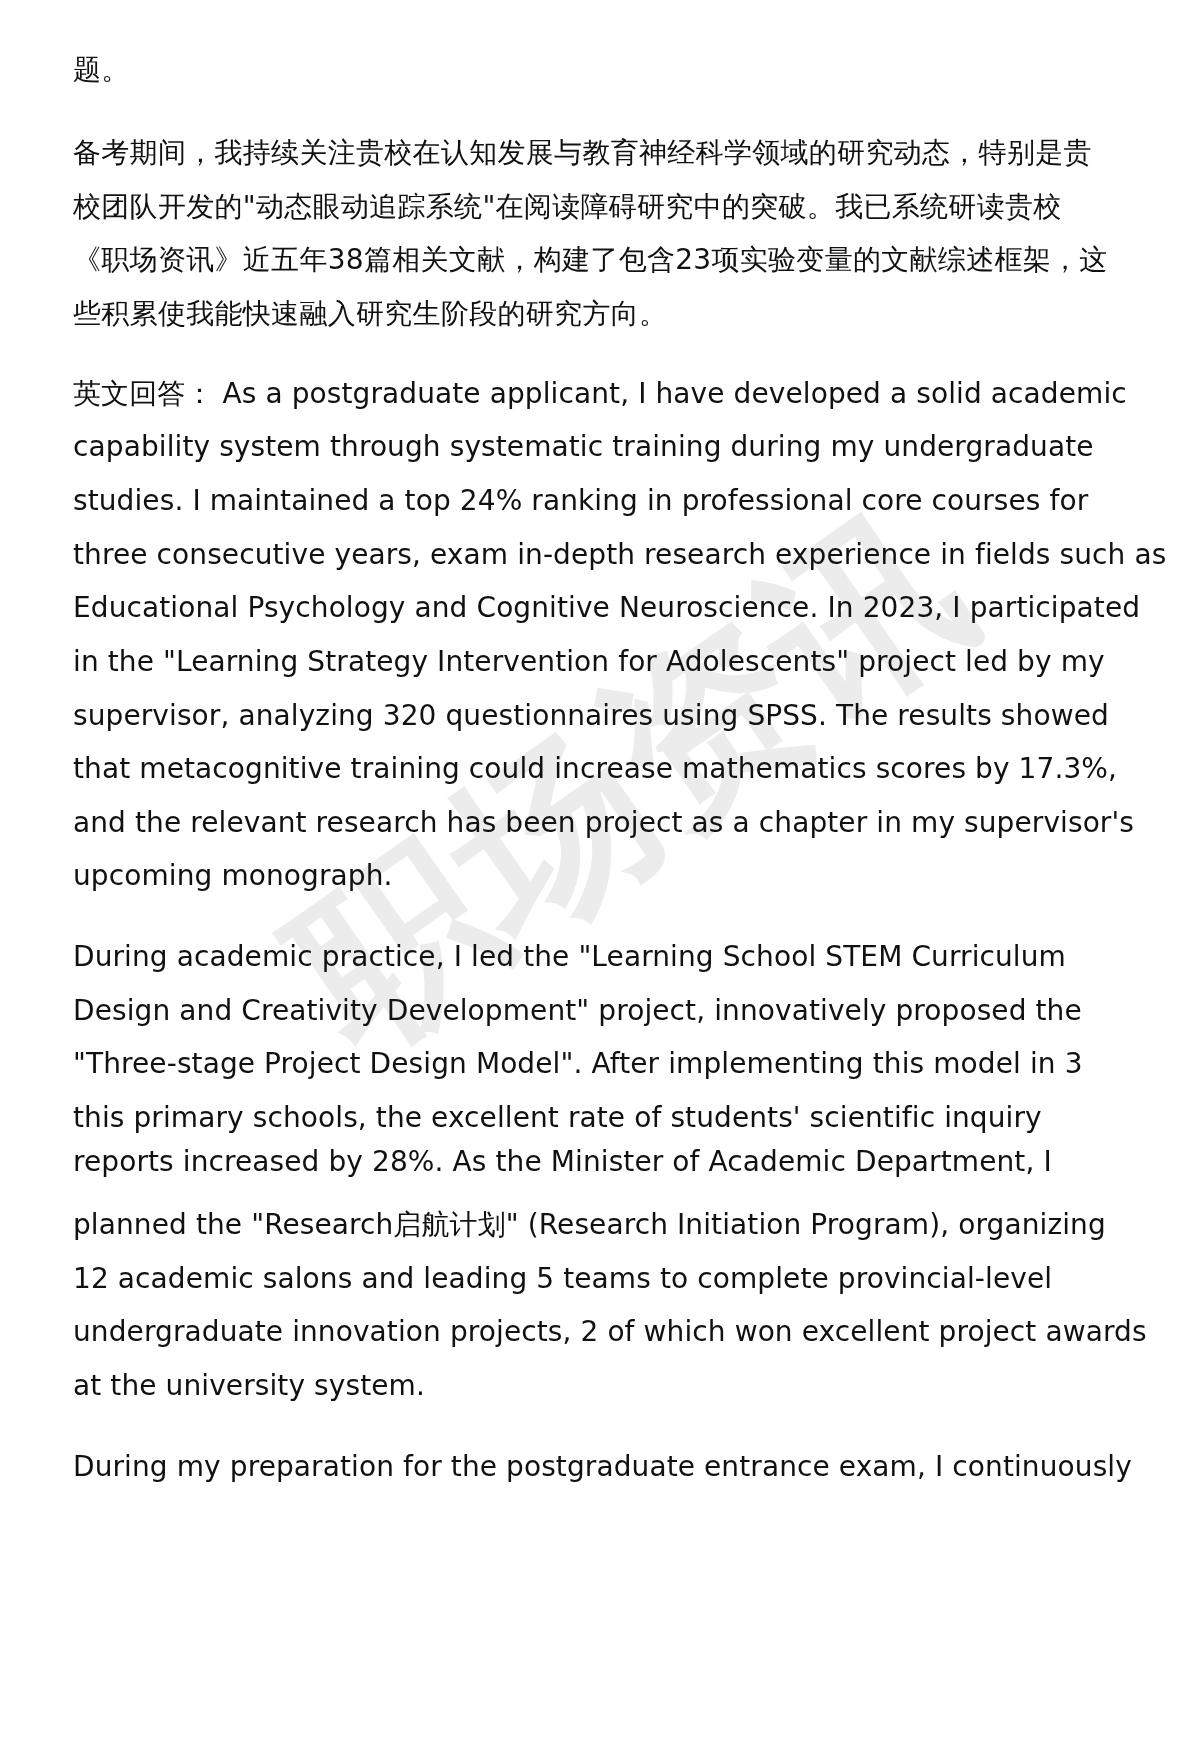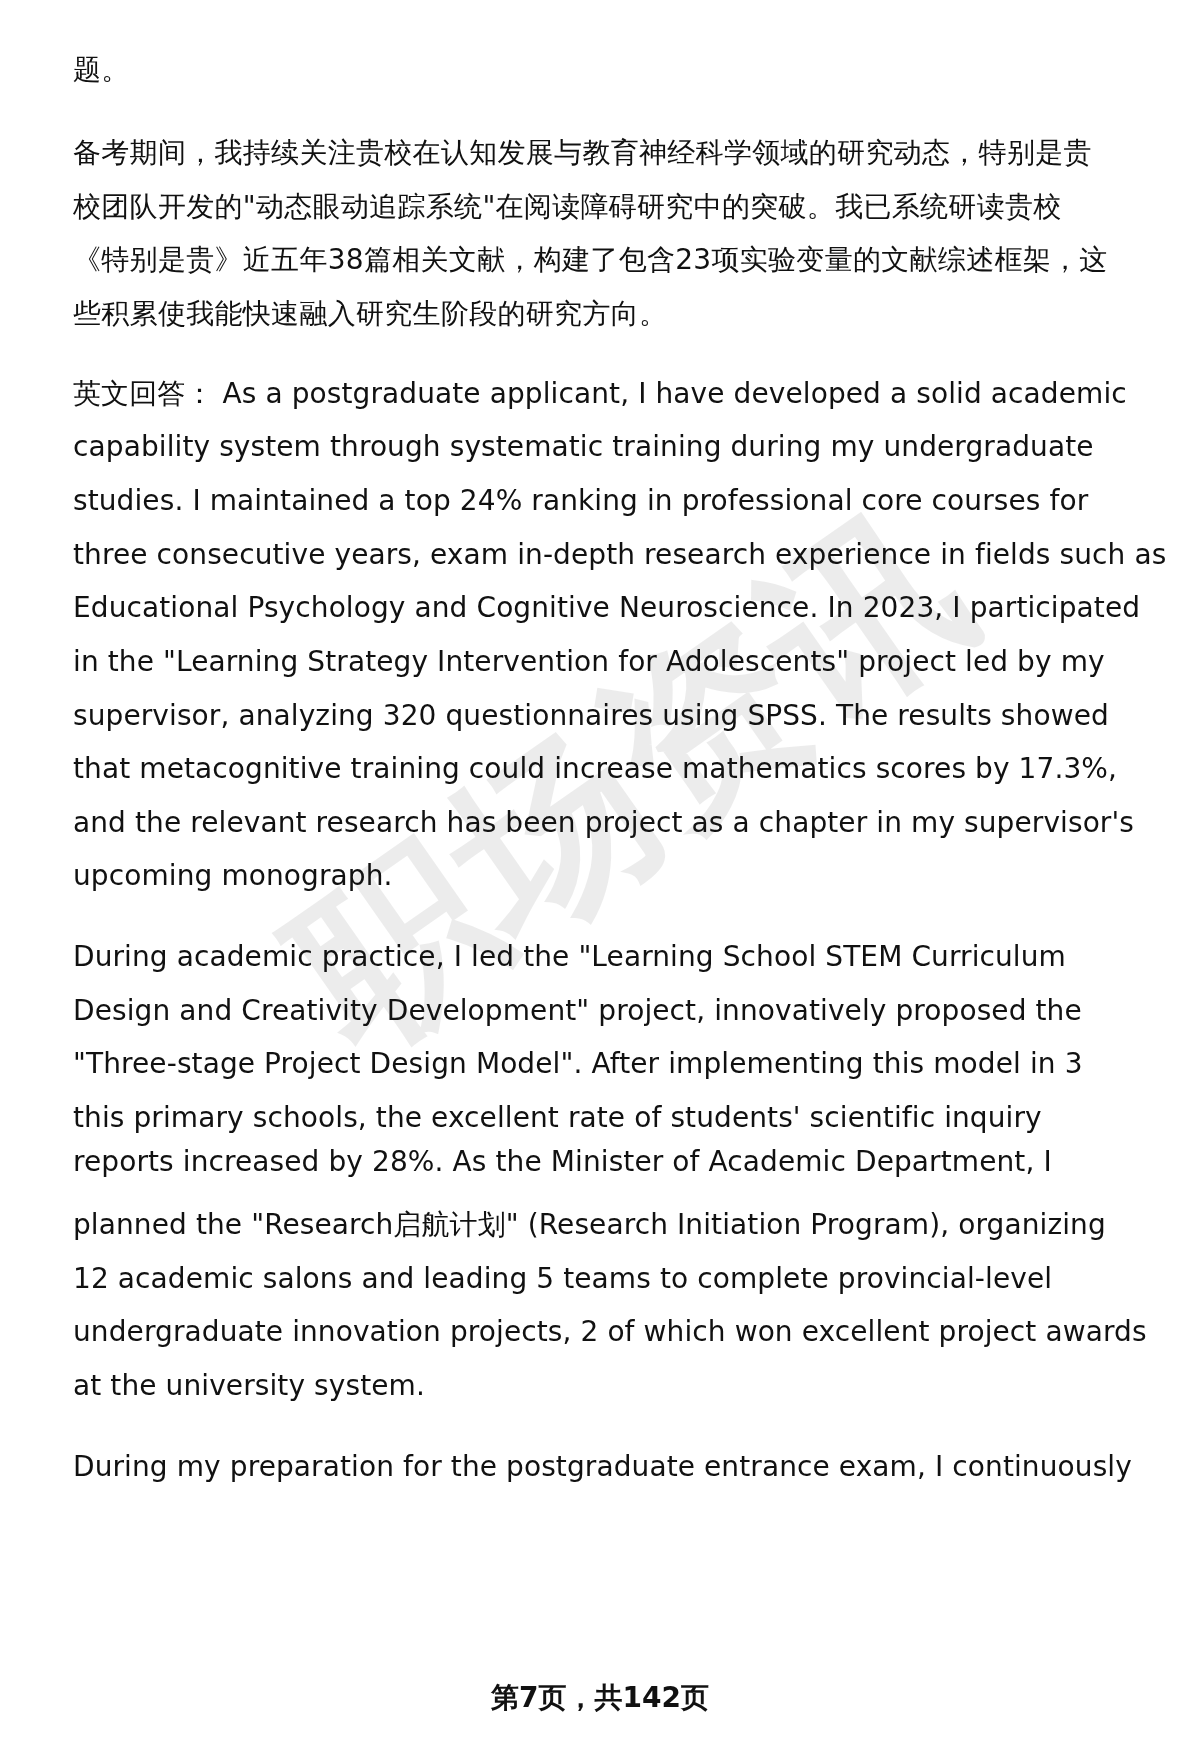--- a/index.html
+++ b/index.html
@@ -67,21 +67,21 @@
 
   <div class="watermark">职场资讯</div>
 
   <div>
     <div class="line cjk" style="top:52px">题。</div>
   </div>
 
   <div>
     <div class="line cjk" style="top:135px">备考期间，我持续关注贵校在认知发展与教育神经科学领域的研究动态，特别是贵</div>
     <div class="line cjk" style="top:189px">校团队开发的"动态眼动追踪系统"在阅读障碍研究中的突破。我已系统研读贵校</div>
-    <div class="line cjk" style="top:242px">《特别是贵》近五年38篇相关文献，构建了包含23项实验变量的文献综述框架，这</div>
+    <div class="line cjk" style="top:242px">《职场资讯》近五年38篇相关文献，构建了包含23项实验变量的文献综述框架，这</div>
     <div class="line cjk" style="top:296px">些积累使我能快速融入研究生阶段的研究方向。</div>
   </div>
 
   <div>
     <div class="line" style="top:376px">英文回答：  As a postgraduate applicant, I have developed a solid academic</div>
     <div class="line" style="top:429px">capability system through systematic training during my undergraduate</div>
     <div class="line" style="top:483px">studies. I maintained a top 24% ranking in professional core courses for</div>
     <div class="line" style="top:537px">three consecutive years, exam in-depth research experience in fields such as</div>
     <div class="line" style="top:590px">Educational Psychology and Cognitive Neuroscience. In 2023, I participated</div>
     <div class="line" style="top:644px">in the "Learning Strategy Intervention for Adolescents" project led by my</div>
@@ -100,15 +100,14 @@
     <div class="line" style="top:1207px">planned the "Research启航计划" (Research Initiation Program), organizing</div>
     <div class="line" style="top:1261px">12 academic salons and leading 5 teams to complete provincial-level</div>
     <div class="line" style="top:1314px">undergraduate innovation projects, 2 of which won excellent project awards</div>
     <div class="line" style="top:1368px">at the university system.</div>
   </div>
 
   <div>
     <div class="line" style="top:1449px">During my preparation for the postgraduate entrance exam, I continuously</div>
   </div>
 
-  <div class="footer">第7页，共142页</div>
 
 </div>
 
 </body></html>

